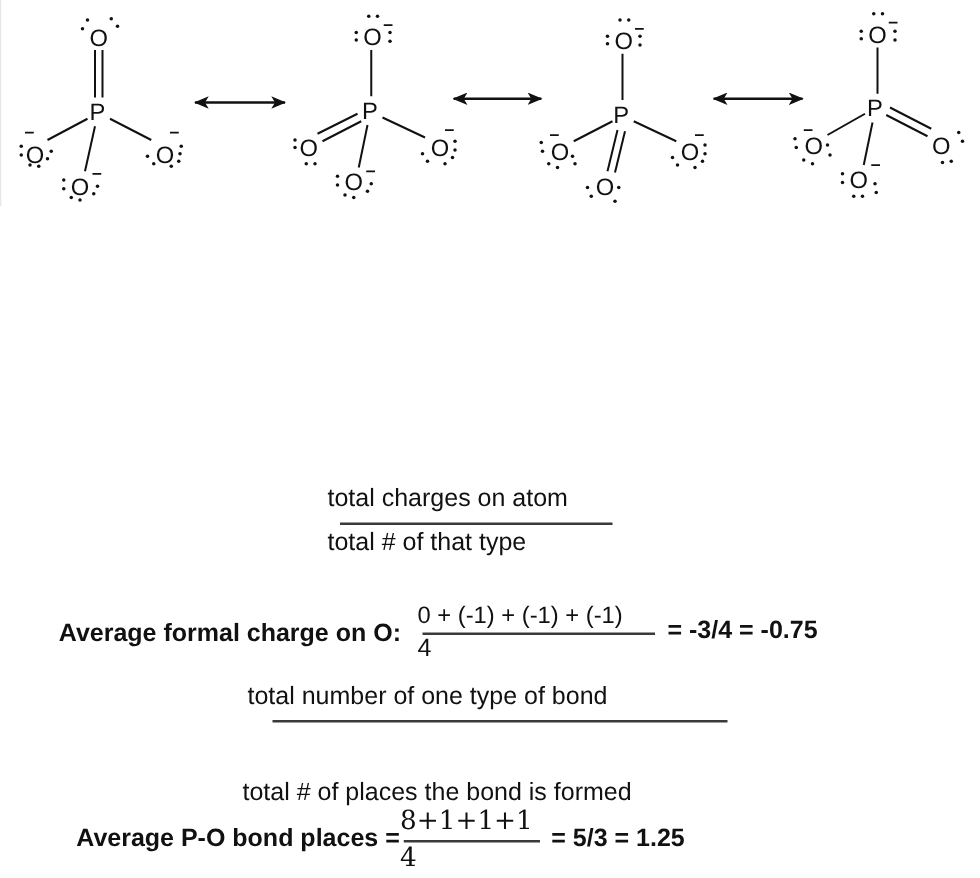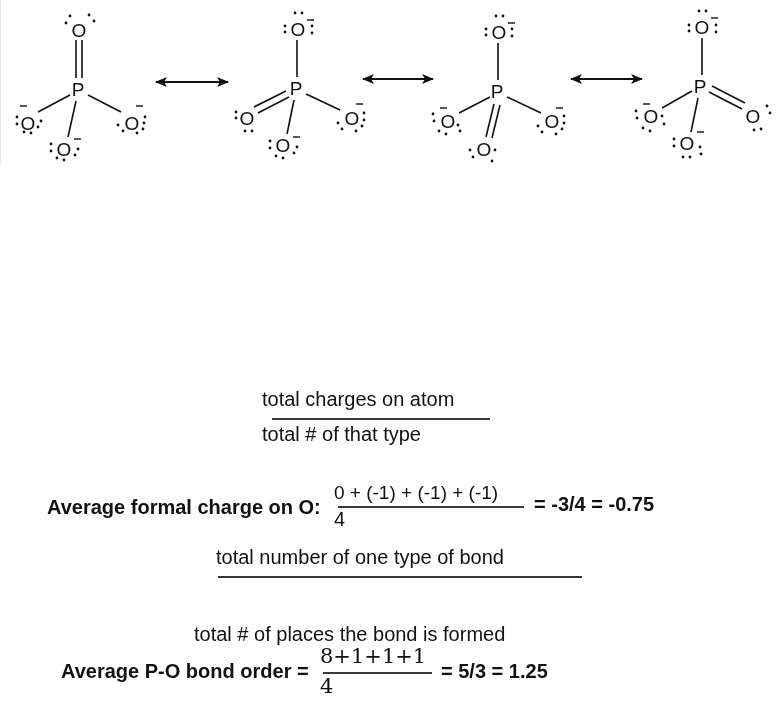--- a/index.html
+++ b/index.html
@@ -220,24 +220,24 @@
 
 <div>
   <div class="abs txt" style="left:47px; top:496px;">Average formal charge on O:</div>
   <div class="frac-num txt" style="left:334px; top:482px; width:194px; font-size:19px;">0 + (-1) + (-1) + (-1)</div>
   <div class="frac-bar" style="left:338px; top:506px; width:186px;"></div>
   <div class="frac-den txt" style="left:334px; top:508px; width:194px;">4</div>
   <div class="abs txt" style="left:534px; top:493px;">= -3/4 = -0.75</div>
 </div>
 
 <div>
-  <div class="frac-num txt" style="left:216px; top:546px; width:380px;">total number of one type of bond</div>
+  <div class="frac-num txt" style="left:198px; top:546px; width:380px;">total number of one type of bond</div>
   <div class="frac-bar" style="left:218px; top:576px; width:364px;"></div>
   <div class="frac-num txt" style="left:194px; top:583px; width:380px;margin-top:40px;">total # of places the bond is formed</div>
 </div>
 
 <div>
-  <div class="abs txt" style="left:61px; top:660px;">Average P-O bond order =</div>
+  <div class="abs txt" style="left:61px; top:660px;">Average P-O bond places =</div>
   <div class="frac-num serif-num" style="left:320px; top:644px; width:115px;">8+1+1+1</div>
   <div class="frac-bar" style="left:323px; top:672px; width:109px;"></div>
   <div class="frac-den serif-num" style="left:320px; top:674px; width:115px;">4</div>
   <div class="abs txt" style="left:441px; top:660px;">= 5/3 = 1.25</div>
 </div>
 
 </body></html>

